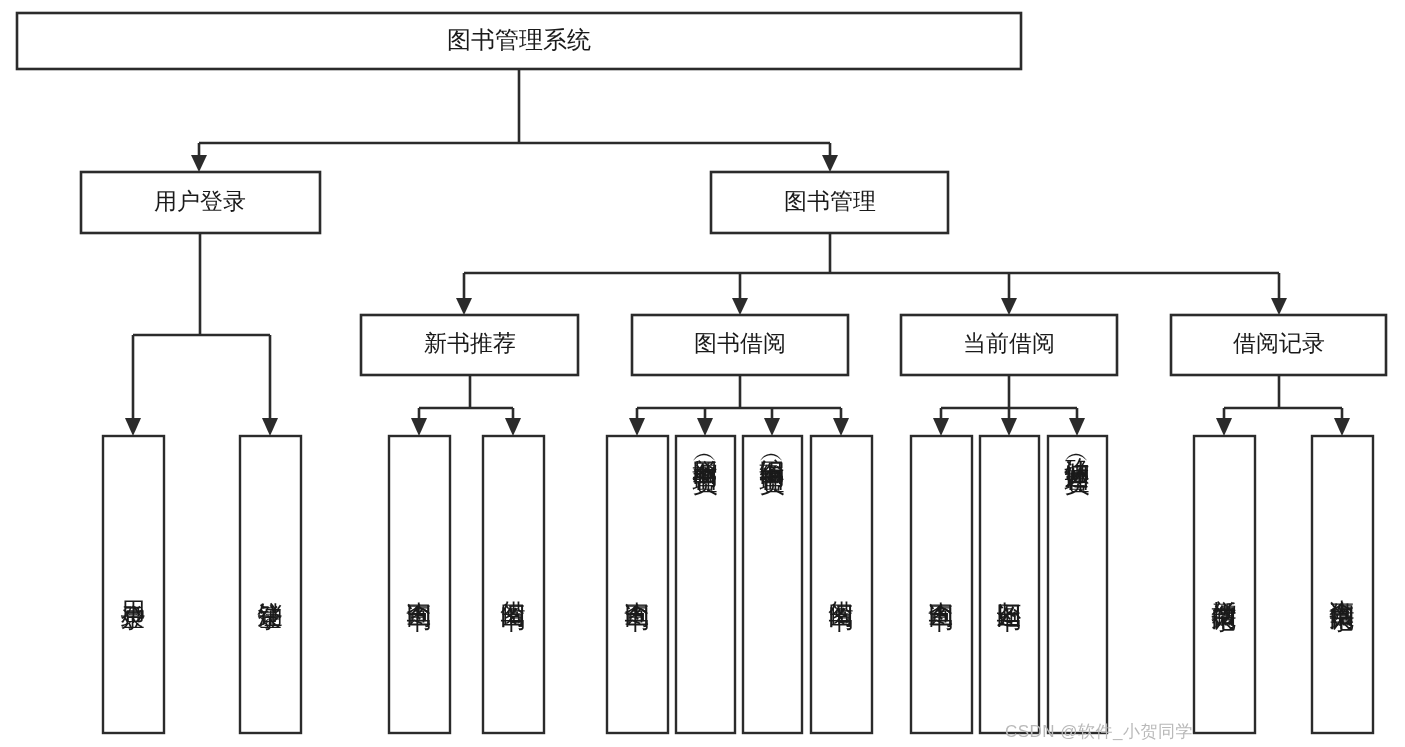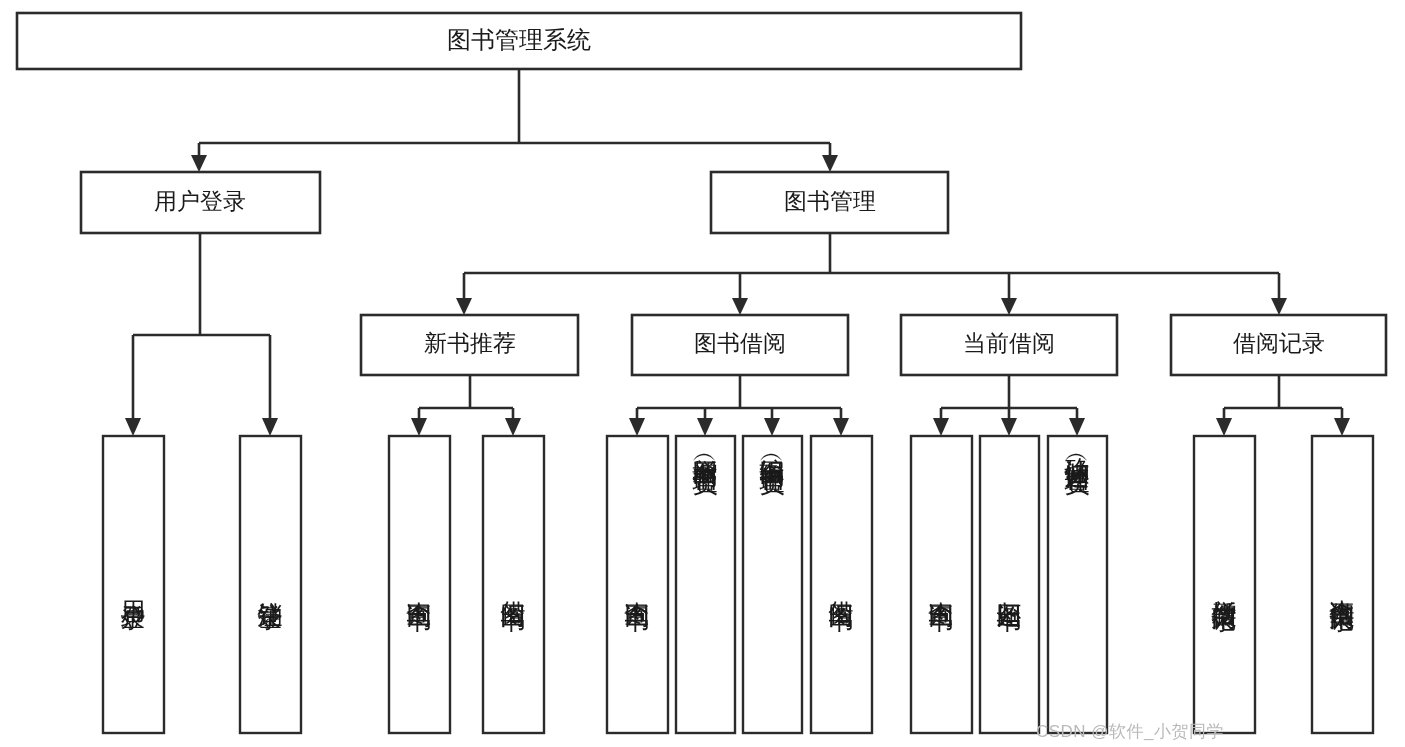--- a/index.html
+++ b/index.html
@@ -11,21 +11,20 @@
     width: 1405px;
     height: 747px;
     font-family: "Liberation Sans", "DejaVu Sans", sans-serif;
     overflow: hidden;
   }
   #diagram-root {
     position: relative;
     width: 1216px;
     height: 747px;
     background: #ffffff;
-    padding-left: 16px;
   }
   svg.diagram-canvas {
     position: absolute;
     left: 0;
     top: 0;
     width: 1405px;
     height: 747px;
     display: block;
   }
   .node-box {
@@ -75,21 +74,21 @@
     text-orientation: upright;
     font-family: "Liberation Sans", "DejaVu Sans", sans-serif;
     font-size: 25px;
     line-height: 1.12;
     letter-spacing: 2px;
     color: #1a1a1a;
     white-space: nowrap;
   }
   .watermark {
     position: absolute;
-    right: 8px;
+    right: 23px;
     bottom: 4px;
     font-family: "Liberation Sans", "DejaVu Sans", sans-serif;
     font-size: 17px;
     color: #b9b9b9;
     letter-spacing: 0.5px;
     white-space: nowrap;
   }
 </style>
 </head>
 <body>

